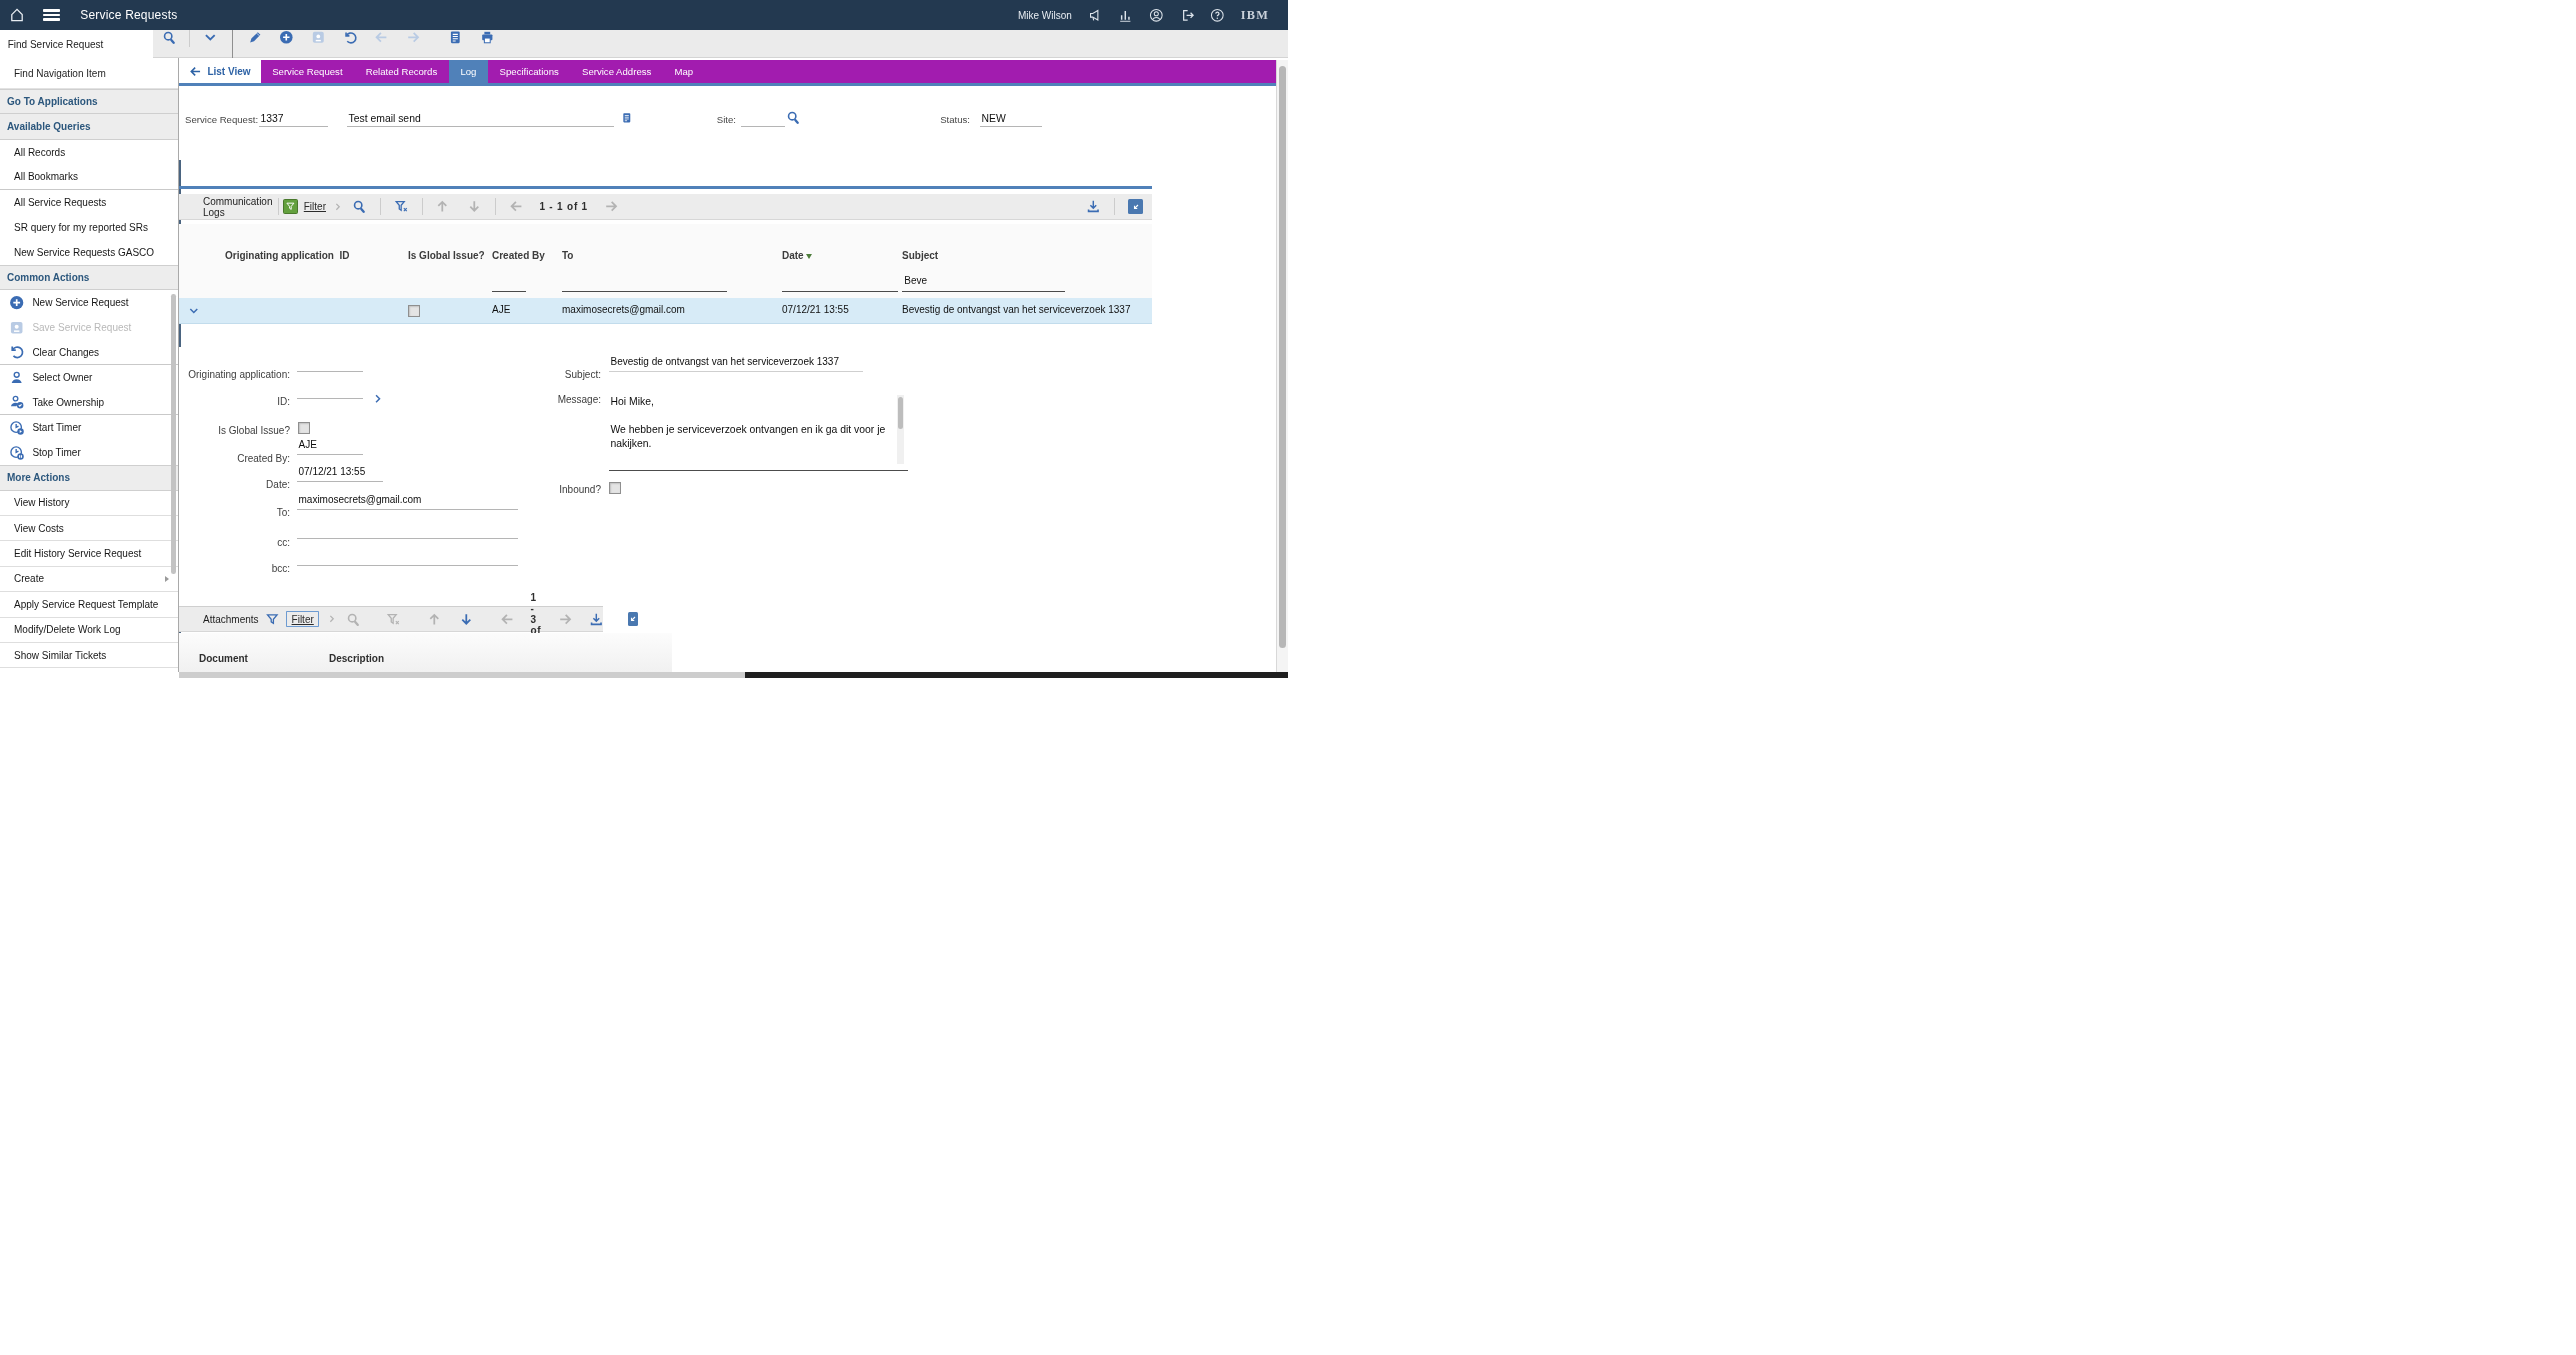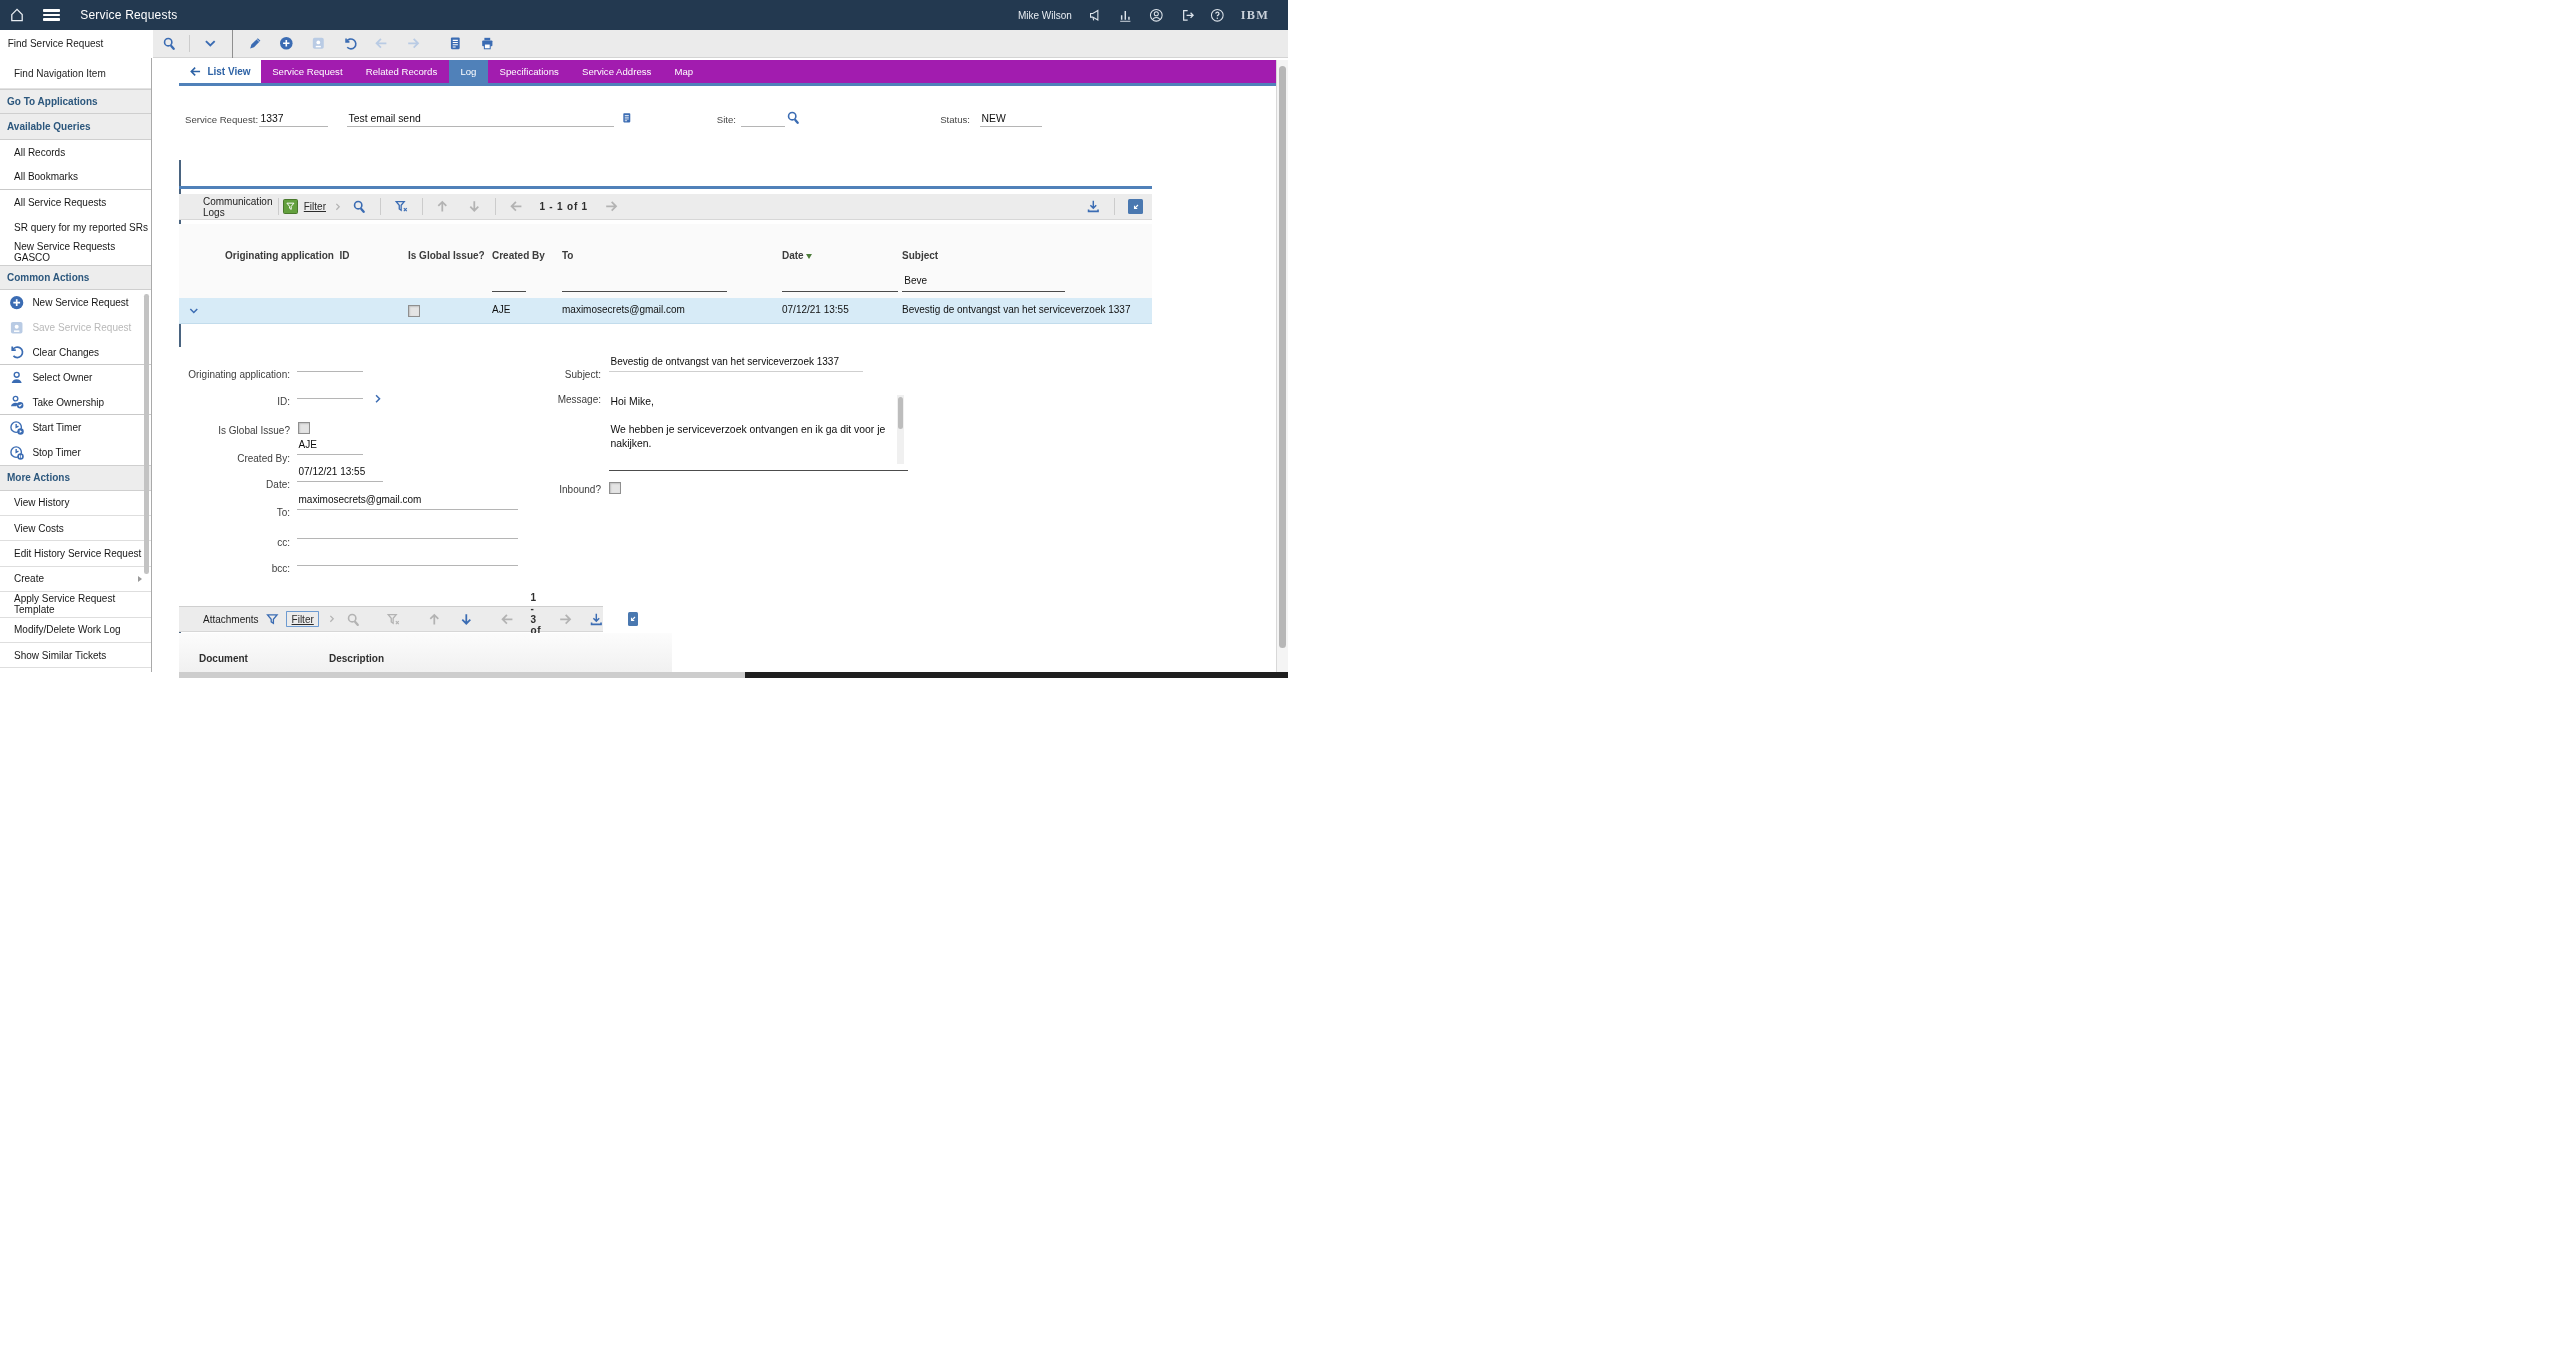--- a/index.html
+++ b/index.html
@@ -13,33 +13,33 @@
   .hamburger{width:17px;height:11.6px;display:flex;flex-direction:column;justify-content:space-between;margin-left:9.2px;cursor:pointer;}
   .hamburger span{display:block;height:2.3px;background:#fff;border-radius:0.8px;}
   .app-title{font-size:12px;margin-left:20px;letter-spacing:0.2px;font-weight:400;}
   .header-right{margin-left:auto;display:flex;align-items:center;gap:16px;padding-right:19px;}
   .username{font-size:10px;color:#e8edf2;}
   .hicon{width:14.6px;height:14.6px;color:#dde4eb;}
   .hicon svg,.icon svg{width:100%;height:100%;display:block;}
   .ibm-logo{font-weight:bold;font-size:12.3px;letter-spacing:1.2px;color:#c9d1da;font-family:"Liberation Serif",serif;font-style:normal;}
 
   
-  .find-toolbar{position:absolute;top:30px;left:0;right:0;height:28px;background:#ebebeb;border-bottom:1.5px solid #d4d4d4;display:flex;align-items:center;z-index:8;}
+  .find-toolbar{position:absolute;top:30px;left:0;right:0;height:28px;background:#ebebeb;border-bottom:1.5px solid #d4d4d4;display:flex;align-items:flex-start;z-index:8;}
   .find-input{width:153px;height:28px;background:#fff;border:none;outline:none;padding:0 7.7px;font-size:10px;color:#222;font-family:inherit;}
   .icon{width:14.6px;height:14.6px;color:#3b6cb3;display:inline-block;flex:0 0 auto;}
   .icon.sm{width:11.6px;height:11.6px;}
   .icon.gray{color:#b3b3b3;}
   .icon.lightblue{color:#b9cbe4;}
   .icon.white{color:#fff;}
   .tbi{margin:0 8.5px;cursor:pointer;}
   .vdiv{width:0.8px;height:17px;background:#cccccc;margin:0 4.6px;}
   .vdiv.dark{background:#8f8f8f;height:28px;margin:0 6.2px;}
 
   
-  .sidebar{position:absolute;top:58px;left:0;width:152px;bottom:6.2px;background:#fff;border-right:0.8px solid #a9a9a9;font-size:10px;overflow:hidden;}
+  .sidebar{position:absolute;top:58px;left:0;width:179px;bottom:6.2px;background:#fff;border-right:0.8px solid #a9a9a9;font-size:10px;overflow:hidden;}
   .side-find{height:31px;display:flex;align-items:center;padding-left:14px;color:#1f1f1f;border-bottom:0.8px solid #e2e2e2;}
   .side-header{height:25.4px;display:flex;align-items:center;padding-left:7px;background:#ededed;color:#2c577d;font-weight:bold;border-top:0.8px solid #cfcfcf;border-bottom:0.8px solid #cfcfcf;}
   .side-item{height:25px;display:flex;align-items:center;padding-left:14px;color:#171717;cursor:pointer;}
   .side-item.b{border-bottom:0.8px solid #c9c9c9;}
   .side-action{height:25px;display:flex;align-items:center;gap:8.5px;padding-left:8.5px;color:#171717;cursor:pointer;}
   .side-action .icon{width:15.4px;height:15.4px;}
   .side-action.b{border-bottom:0.8px solid #c9c9c9;}
   .side-action.disabled{color:#b9b9b9;}
   .more-item{height:25.4px;display:flex;align-items:center;justify-content:space-between;padding:0 9.2px 0 14px;color:#171717;border-bottom:0.8px solid #dedede;cursor:pointer;}
   .tri-right{width:0;height:0;border-left:4.6px solid #9a9a9a;border-top:3.9px solid transparent;border-bottom:3.9px solid transparent;}

